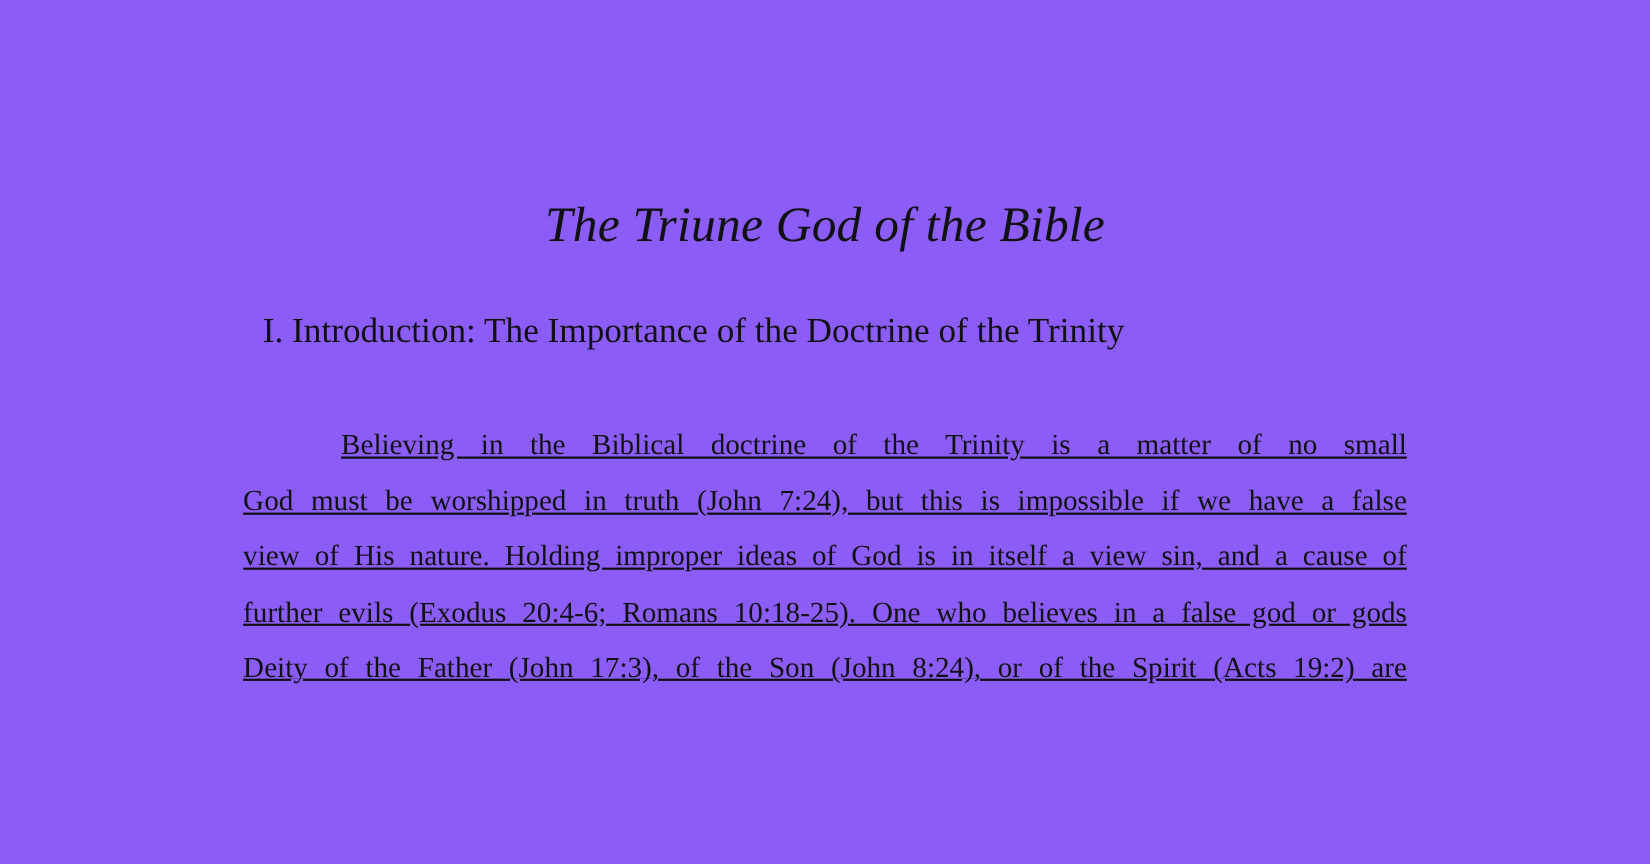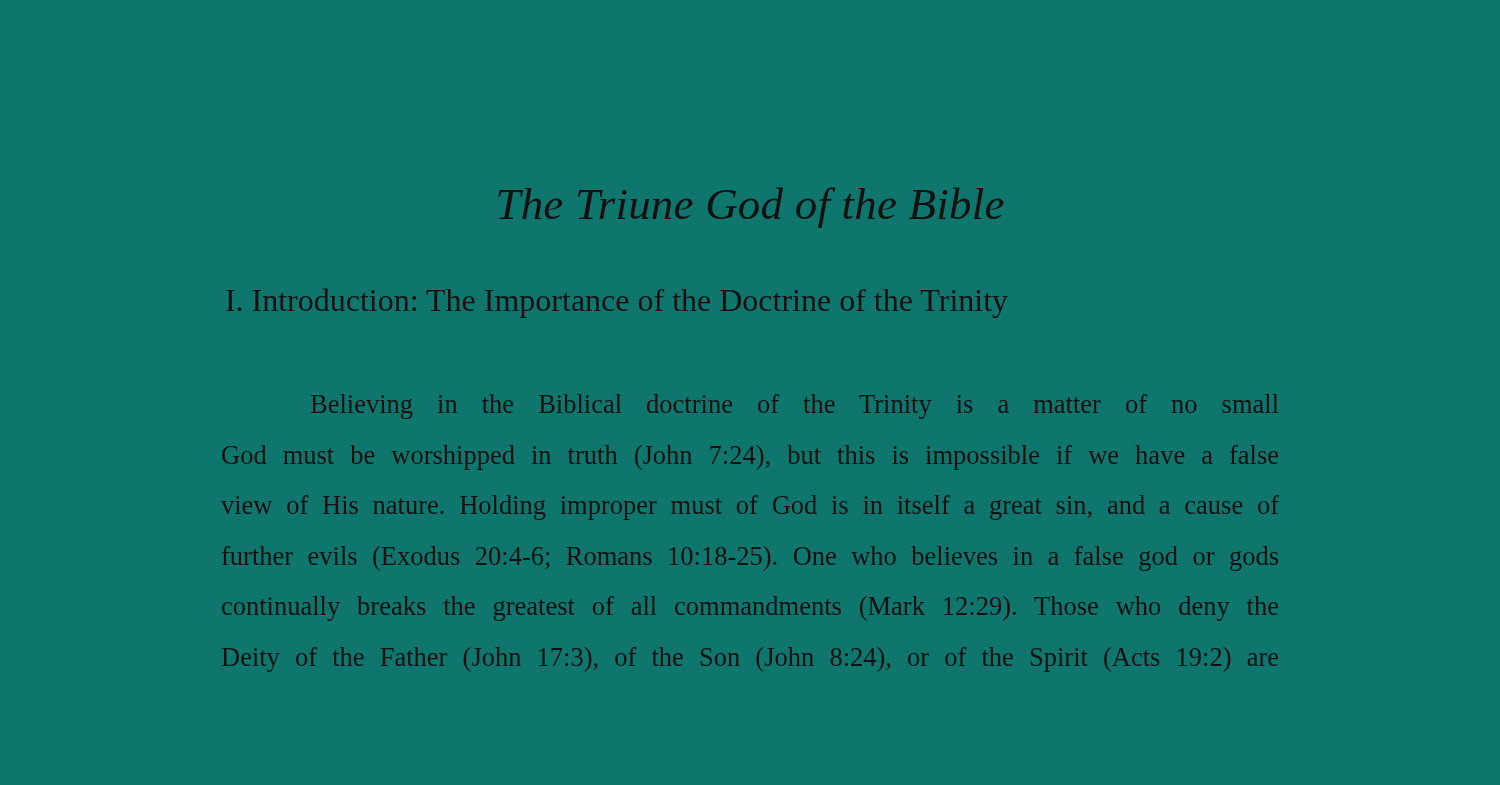--- a/index.html
+++ b/index.html
@@ -13,56 +13,57 @@
       overflow: hidden;
       position: relative;
       font-family: "Liberation Serif", "DejaVu Serif", serif;
       color: #111111;
     }
     .page {
       position: absolute;
       left: 0; top: 0;
       width: 1500px;
       height: 785px;
-      background: #0f766e;
+      background: #8b5cf6;
     }
     .doc-title {
       position: absolute;
       left: 0;
       width: 1500px;
       top: 176px;
       text-align: center;
       font-style: italic;
       font-size: 45px;
       line-height: 56px;
       letter-spacing: 0.2px;
     }
     .section-heading {
       position: absolute;
-      left: 0;
+      left: 14px;
       width: 1233px;
       top: 280px;
       text-align: center;
       font-size: 32px;
       line-height: 40px;
     }
     .body-paragraph {
       position: absolute;
       left: 221px;
       width: 1058px;
       top: 387px;
       font-size: 26.5px;
     }
     .line {
       display: block;
       height: 50.6px;
       line-height: 34px;
       text-align: justify;
       text-align-last: justify;
       white-space: nowrap;
+      text-decoration: underline;
     }
     .line.indent {
       padding-left: 89px;
     }
     
     .line {
       white-space: normal;
       overflow: hidden;
     }
   </style>
@@ -70,18 +71,17 @@
 <body>
 
 <div class="page">
   <div class="doc-title">The Triune God of the Bible</div>
 
   <div class="section-heading">I. Introduction: The Importance of the Doctrine of the Trinity</div>
 
   <div class="body-paragraph">
     <span class="line indent">Believing in the Biblical doctrine of the Trinity is a matter of no small</span>
     <span class="line">God must be worshipped in truth (John 7:24), but this is impossible if we have a false</span>
-    <span class="line">view of His nature.  Holding improper must of God is in itself a great sin, and a cause of</span>
+    <span class="line">view of His nature.  Holding improper ideas of God is in itself a view sin, and a cause of</span>
     <span class="line">further evils (Exodus 20:4-6; Romans 10:18-25).  One who believes in a false god or gods</span>
-    <span class="line">continually breaks the greatest of all commandments (Mark 12:29).  Those who deny the</span>
     <span class="line">Deity of the Father (John 17:3), of the Son (John 8:24), or of the Spirit (Acts 19:2) are</span>
   </div>
 </div>
 
 </body></html>

